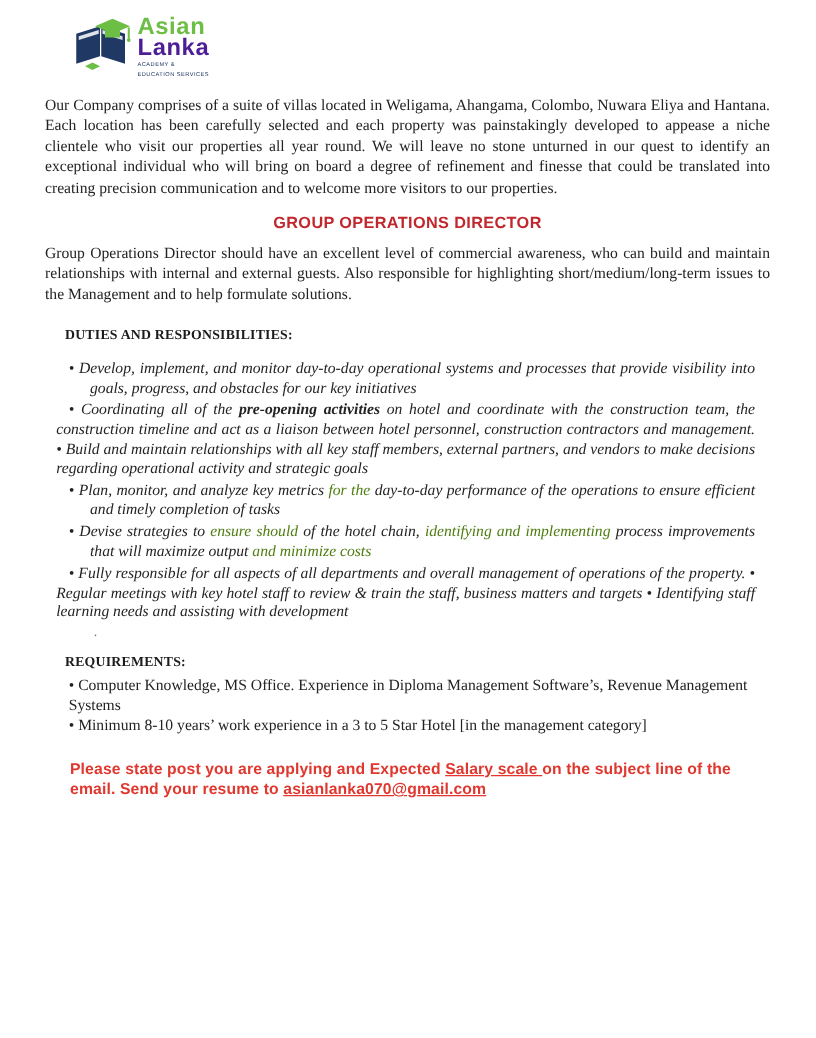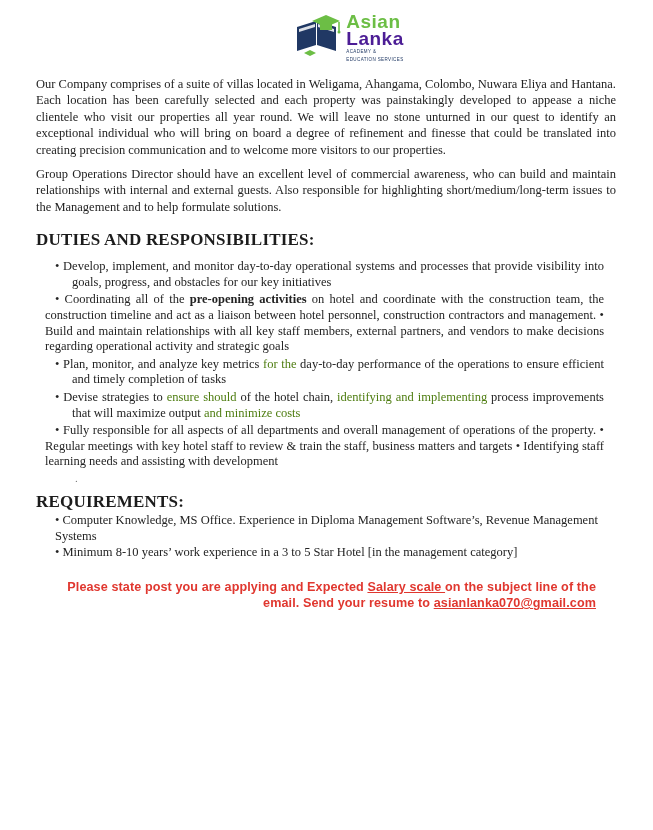--- a/index.html
+++ b/index.html
@@ -6,21 +6,21 @@
   body{
     width:653px;height:830px;overflow:hidden;position:relative;
     font-family:"Liberation Serif", serif;color:#232323;
     -webkit-font-smoothing:antialiased;
   }
   .page{position:relative;width:653px;height:830px;background:#fff;}
   .content{padding:0 37px 0 36px;}
 
   
   .logo-wrap{
-    padding-top:13px;display:flex;justify-content:center;
+    padding-top:13px;display:flex;
     transform:translateX(24px);
   }
   .logo{display:flex;align-items:flex-start;gap:4px;}
   .logo-icon{width:46px;height:46px;flex:0 0 auto;}
   .logo-text{display:flex;flex-direction:column;line-height:1;}
   .logo-name{
     font-family:"Liberation Sans", sans-serif;font-weight:bold;
     font-size:19px;letter-spacing:0.5px;line-height:17px;
   }
   .logo-name.green{color:#6cbe45;}
@@ -37,26 +37,26 @@
   }
   .intro{margin-top:14px;}
   .job-title{
     font-family:"Liberation Sans", sans-serif;font-weight:bold;
     color:#c1272d;font-size:13px;letter-spacing:0.3px;
     text-align:center;margin:12px 0 0 0;line-height:16px;
   }
   .summary{margin-top:8px;}
 
   .sec-heading{
-    font-size:17px;font-weight:bold;letter-spacing:0.2px;
-    margin:17px 0 0 0;line-height:16px;color:#1c1c1c;
+    font-size:11px;font-weight:bold;letter-spacing:0.2px;
+    margin:17px 0 0 16px;line-height:16px;color:#1c1c1c;
   }
 
   
-  ul.duties{list-style:none;margin:11px 12px 0 0;padding:0;}
+  ul.duties{list-style:none;margin:11px 12px 0 0;padding:0;font-style:italic;}
   ul.duties li{
     font-size:12.5px;line-height:15.6px;text-align:justify;
     margin:0 0 2px 0;
   }
   li.hang{padding-left:36px;text-indent:-17px;}
   li.flush{padding-left:9px;text-indent:10px;}
   ul.duties b{font-weight:bold;}
   .lt{color:#4d7c0f;}
 
   .stray-dot{
@@ -66,21 +66,21 @@
   ul.reqs{list-style:none;margin:2px 0 0 0;padding:0;}
   ul.reqs li{
     font-size:12.5px;line-height:16.2px;margin:0;padding-left:19px;
   }
   .req-heading{margin-top:9px;}
 
   
   .footer-note{
     font-family:"Liberation Sans", sans-serif;font-weight:bold;
     color:#e0372f;font-size:12.6px;line-height:16.5px;
-    text-align:right;width:540px;margin:18px auto 0 auto;
+    text-align:left;width:540px;margin:18px auto 0 auto;
     letter-spacing:0.1px;
   }
   .footer-note u{text-decoration:underline;}
 </style>
 </head>
 <body>
 
 <div class="page">
   <div class="content">
 
@@ -104,20 +104,21 @@
           <span class="logo-name green">Asian</span>
           <span class="logo-name navy">Lanka</span>
           <span class="logo-tagline">ACADEMY &amp;</span>
           <span class="logo-tagline">EDUCATION SERVICES</span>
         </div>
       </div>
     </div>
 
     <p class="para intro">Our Company comprises of a suite of villas located in Weligama, Ahangama, Colombo, Nuwara Eliya and Hantana. Each location  has been carefully selected and each property was painstakingly developed to appease a niche clientele who visit our  properties all year round. We will leave no stone unturned in our quest to identify an exceptional individual who will bring on board a degree of refinement and finesse that could be translated into creating precision communication and to welcome more visitors to our properties.</p>
 
+    <h1 class="job-title">GROUP OPERATIONS DIRECTOR</h1>
 
     <p class="para summary">Group Operations Director should have an excellent level of commercial awareness, who can build and maintain relationships with internal and external guests. Also responsible for highlighting short/medium/long-term issues to the Management and to help formulate solutions.</p>
 
     <h2 class="sec-heading">DUTIES AND RESPONSIBILITIES:</h2>
     <ul class="duties">
       <li class="hang">• Develop, implement, and monitor day-to-day operational systems and processes that provide visibility into goals, progress, and obstacles for our key initiatives</li>
       <li class="flush">• Coordinating all of the <b>pre-opening activities</b> on hotel and coordinate with the construction team, the construction timeline and act as a liaison between hotel personnel, construction contractors and management. • Build and maintain relationships with all key staff members, external partners, and vendors to make decisions regarding operational activity and strategic goals</li>
       <li class="hang">• Plan, monitor, and analyze key metrics <span class="lt">for the</span> day-to-day performance of the operations to ensure efficient and timely completion of tasks</li>
       <li class="hang">• Devise strategies to <span class="lt">ensure should</span> of the hotel chain, <span class="lt">identifying and implementing</span> process improvements that will maximize output <span class="lt">and minimize costs</span></li>
       <li class="flush">• Fully responsible for all aspects of all departments and overall management of operations of the property. • Regular meetings with key hotel staff to review &amp; train the staff, business matters and targets • Identifying staff learning needs and assisting with development</li>

